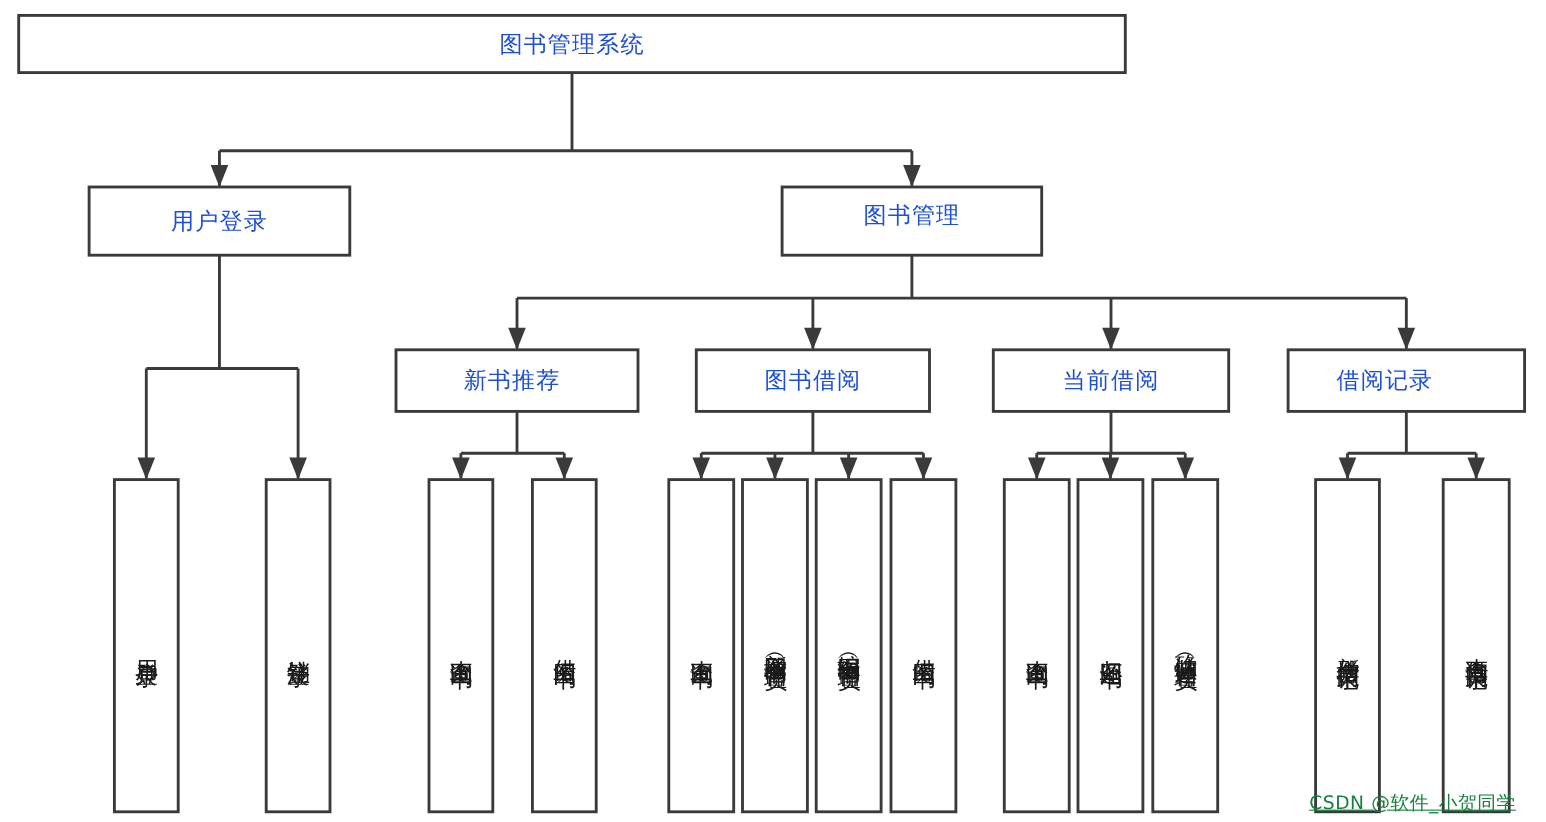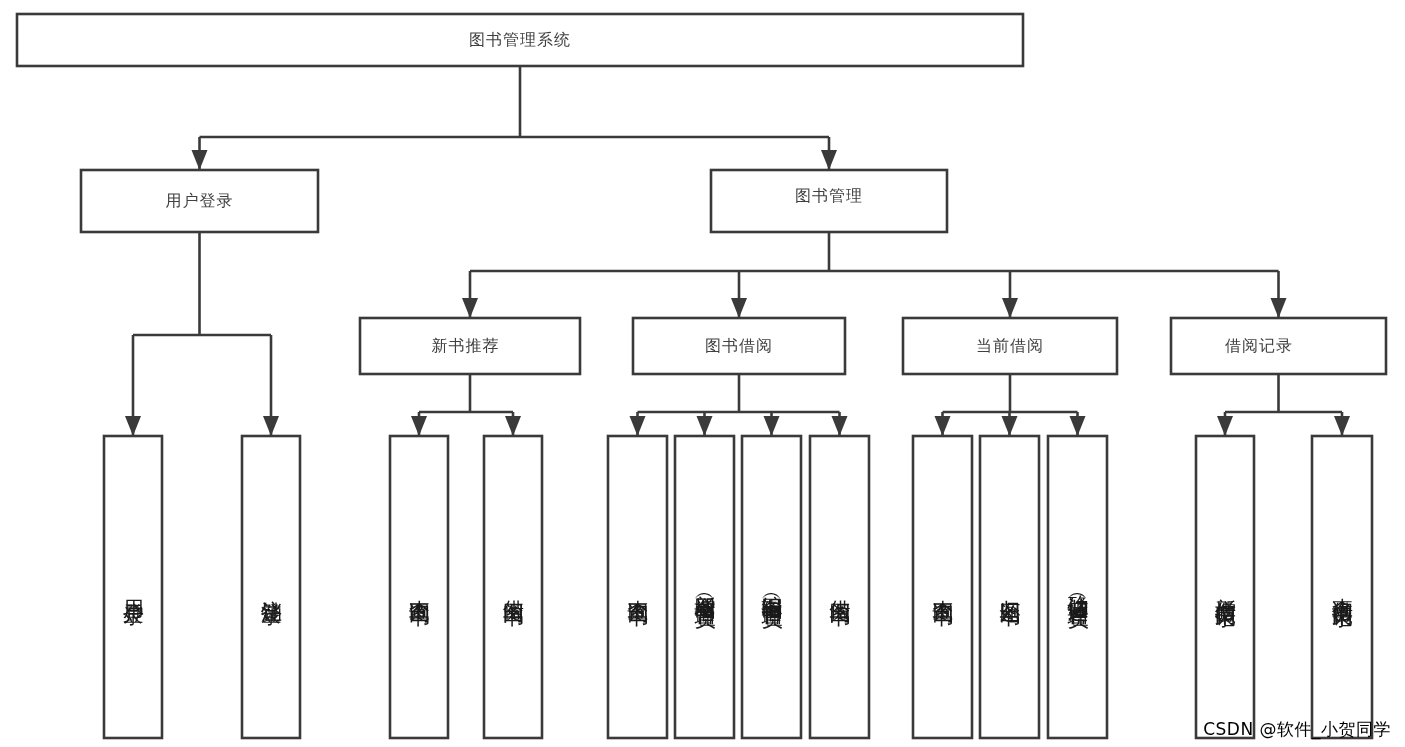--- a/index.html
+++ b/index.html
@@ -21,26 +21,26 @@
     font-family:"DejaVu Sans","Liberation Sans",sans-serif;
     font-size:21px;line-height:1.28;color:#1a1a1a;letter-spacing:2px;
     white-space:nowrap;
   }
   .hbox{
     position:absolute;display:flex;align-items:center;justify-content:center;
     box-sizing:border-box;pointer-events:none;
   }
   .htext{
     font-family:"DejaVu Sans","Liberation Sans",sans-serif;
-    font-size:16px;color:#404040;letter-spacing:1px;white-space:nowrap;
+    font-size:21px;color:#1d4ed8;letter-spacing:1px;white-space:nowrap;
   }
   .watermark{
-    position:absolute;right:14px;bottom:6px;
+    position:absolute;right:27px;bottom:6px;
     font-family:"DejaVu Sans","Liberation Sans",sans-serif;
-    font-size:17px;color:#000000;letter-spacing:0.5px;white-space:nowrap;
+    font-size:17px;color:#15803d;letter-spacing:0.5px;white-space:nowrap;text-decoration:underline;
   }
 </style>
 </head>
 <body>
 
 <div id="chart-root">
   <svg id="chart-svg" width="1405" height="747" viewBox="0 0 1405 747" xmlns="http://www.w3.org/2000/svg">
       <g>
         <line class="connector" x1="520" y1="66" x2="520" y2="137"></line>
         <line class="connector" x1="199.5" y1="137" x2="829" y2="137"></line>

